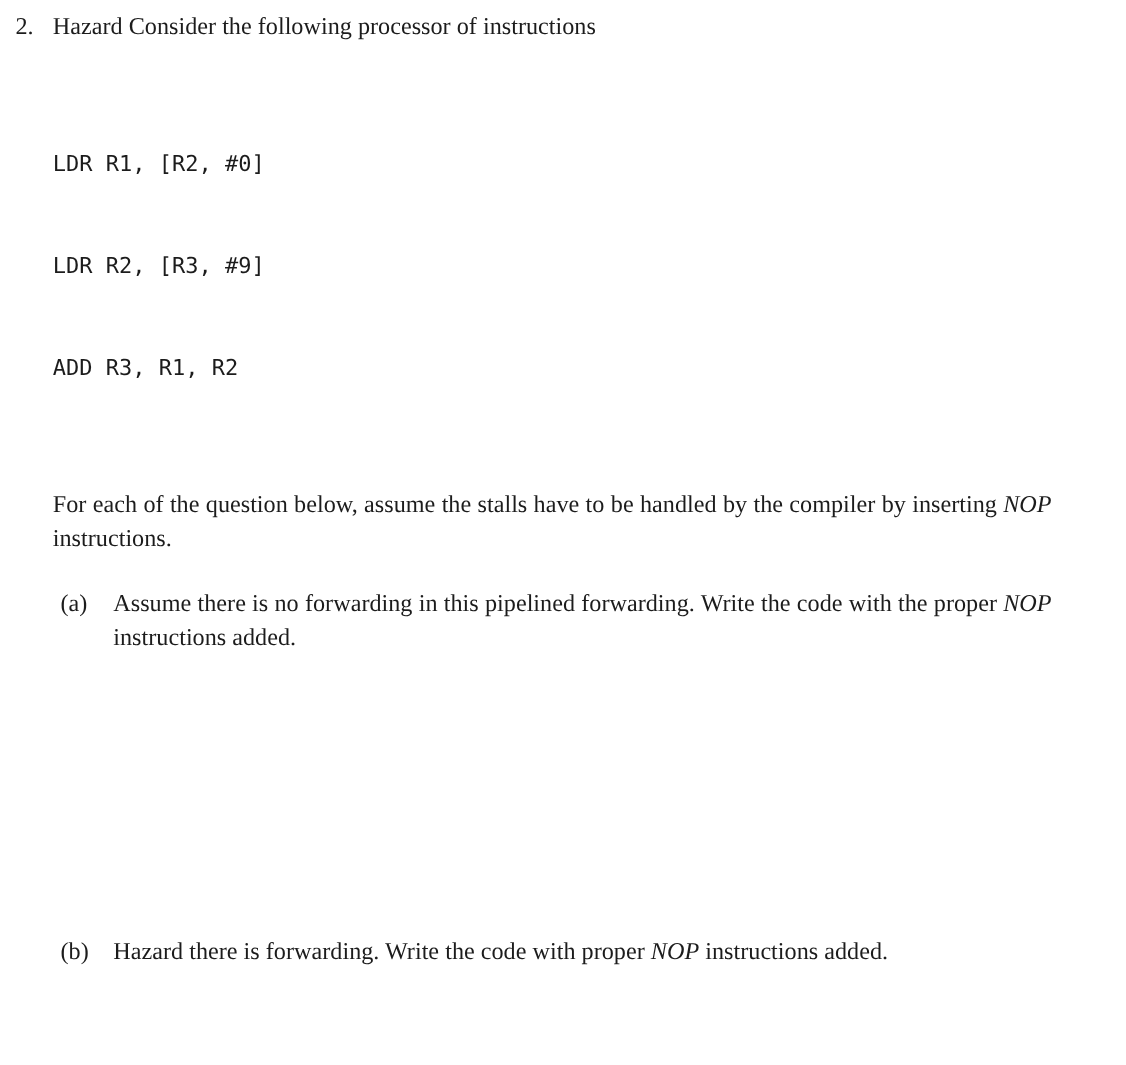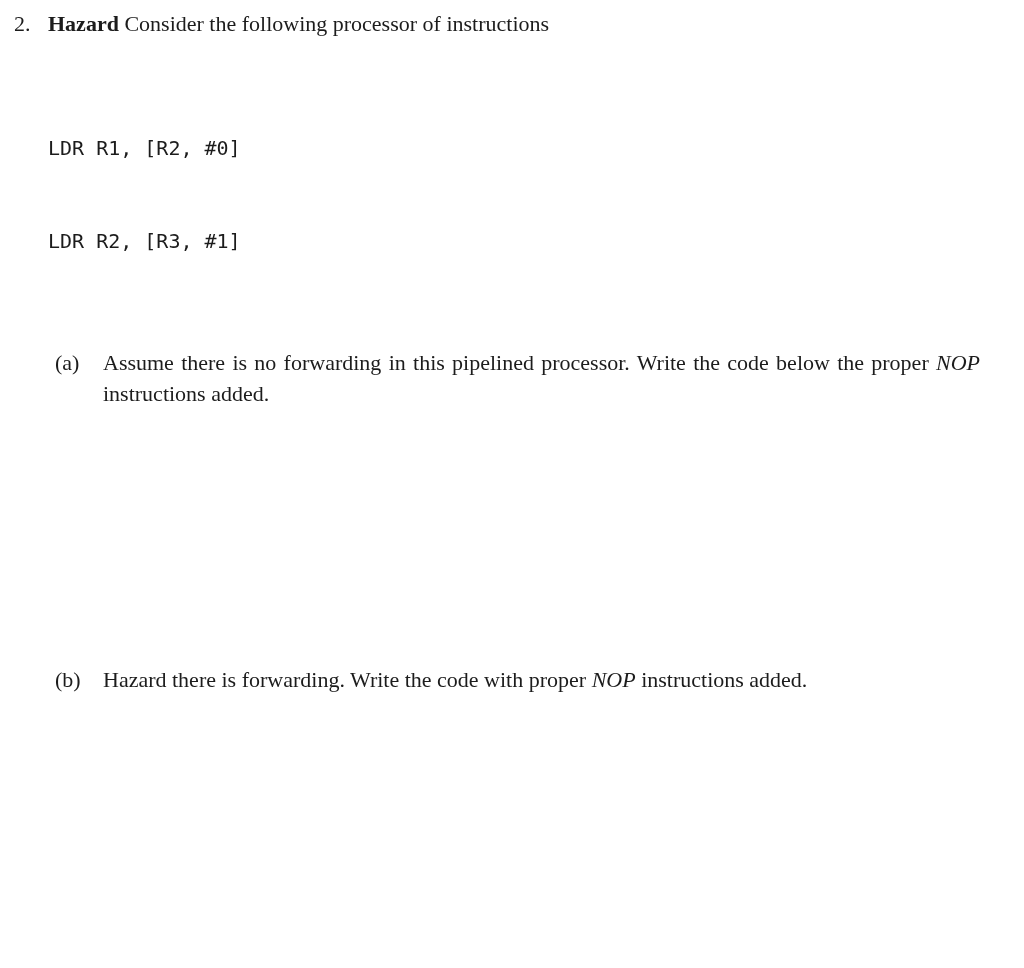--- a/index.html
+++ b/index.html
@@ -22,25 +22,25 @@
   }
   .q-heading {
     display: flex;
     align-items: baseline;
   }
   .q-num {
     width: 34px;
     flex: 0 0 34px;
   }
   .q-title-bold {
-    font-weight: bold;
+    font-weight: normal;
   }
   .q-body {
     margin-left: 34px;
-    padding-right: 44px; 
+    padding-right: 68px; 
   }
   .code {
     margin-top: 32px;
     font-family: "DejaVu Sans Mono", monospace;
     font-size: 20px;
     line-height: 31px;
     color: #1c1c1c;
     white-space: pre;
   }
   .para {
@@ -74,27 +74,29 @@
 
   <div class="q-heading">
     <span class="q-num">2.</span>
     <span class="q-heading-text"><b class="q-title-bold">Hazard</b> <span>Consider the following processor of instructions</span></span>
   </div>
 
   <div class="q-body">
 
     <div class="code">
       <div class="code-line">LDR R1, [R2, #0]</div>
-      <div class="code-line">LDR R2, [R3, #1]</div>
+      <div class="code-line">LDR R2, [R3, #9]</div>
+      <div class="code-line">ADD R3, R1, R2</div>
     </div>
 
+    <div class="para"><span>For each of the question below, assume the stalls have to be handled by the compiler by inserting </span><span class="nop">NOP</span><span> instructions.</span></div>
 
     <div class="part part-a">
       <span class="part-label">(a)</span>
-      <span class="part-text"><span>Assume there is no forwarding in this pipelined processor. Write the code below the proper </span><span class="nop">NOP</span><span> instructions added.</span></span>
+      <span class="part-text"><span>Assume there is no forwarding in this pipelined forwarding. Write the code with the proper </span><span class="nop">NOP</span><span> instructions added.</span></span>
     </div>
 
     <div class="part part-b">
       <span class="part-label">(b)</span>
       <span class="part-text"><span>Hazard there is forwarding. Write the code with proper </span><span class="nop">NOP</span><span> instructions added.</span></span>
     </div>
 
   </div>
 </div>
 

